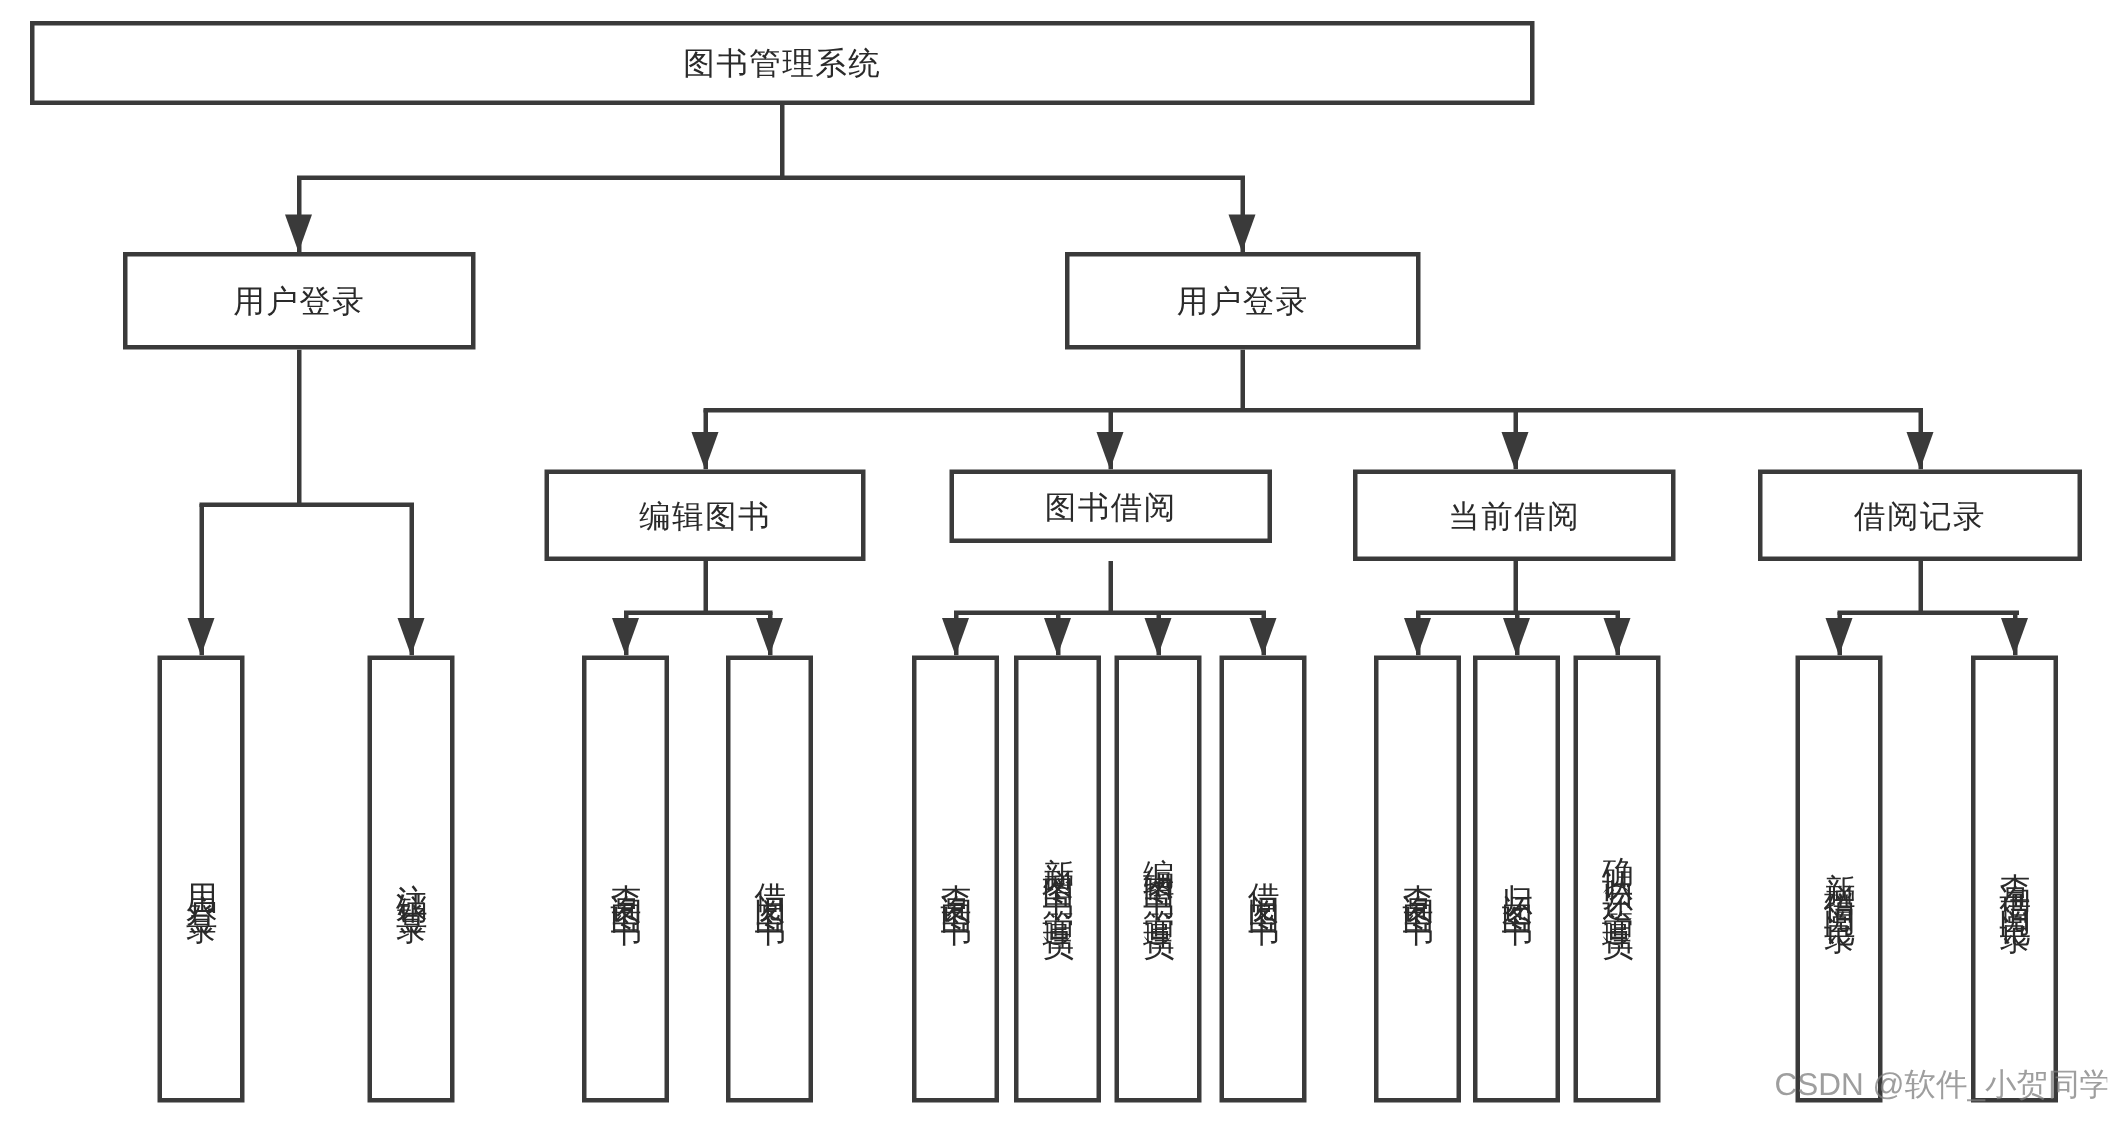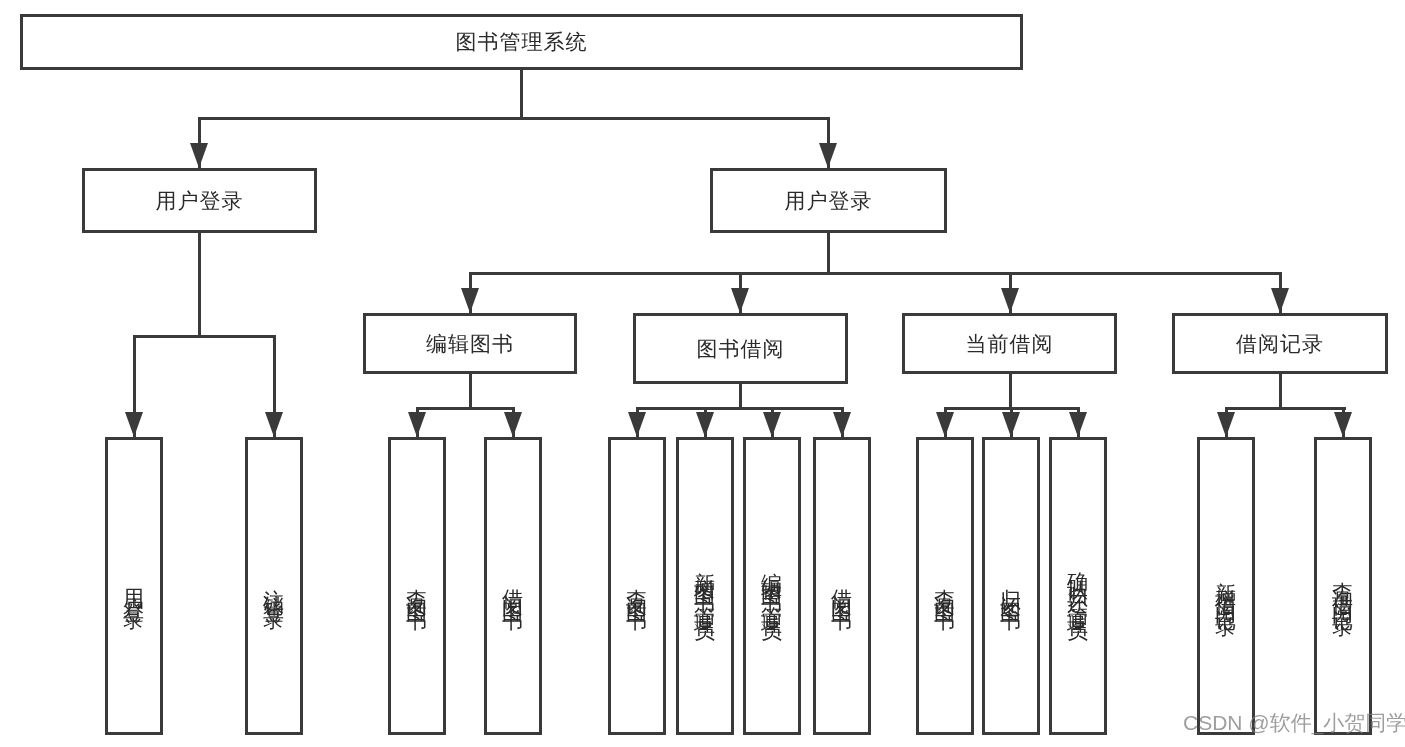--- a/index.html
+++ b/index.html
@@ -141,21 +141,21 @@
   <div class="node" style="left:82px; top:168px; width:235px; height:65px;">
     <span class="h-label">用户登录</span>
   </div>
   <div class="node" style="left:710px; top:168px; width:237px; height:65px;">
     <span class="h-label">用户登录</span>
   </div>
 
   <div class="node" style="left:363px; top:313px; width:214px; height:61px;">
     <span class="h-label">编辑图书</span>
   </div>
-  <div class="node" style="left:633px; top:313px; width:215px; height:71px;">
+  <div class="node" style="left:633px; top:313px; width:215px; height:49px;">
     <span class="h-label">图书借阅</span>
   </div>
   <div class="node" style="left:1172px; top:313px; width:216px; height:61px;">
     <span class="h-label">借阅记录</span>
   </div>
   <div class="node" style="left:902px; top:313px; width:215px; height:61px;">
     <span class="h-label">当前借阅</span>
   </div>
 
   <div class="node" style="left:105px; top:437px; width:58px; height:298px;">

